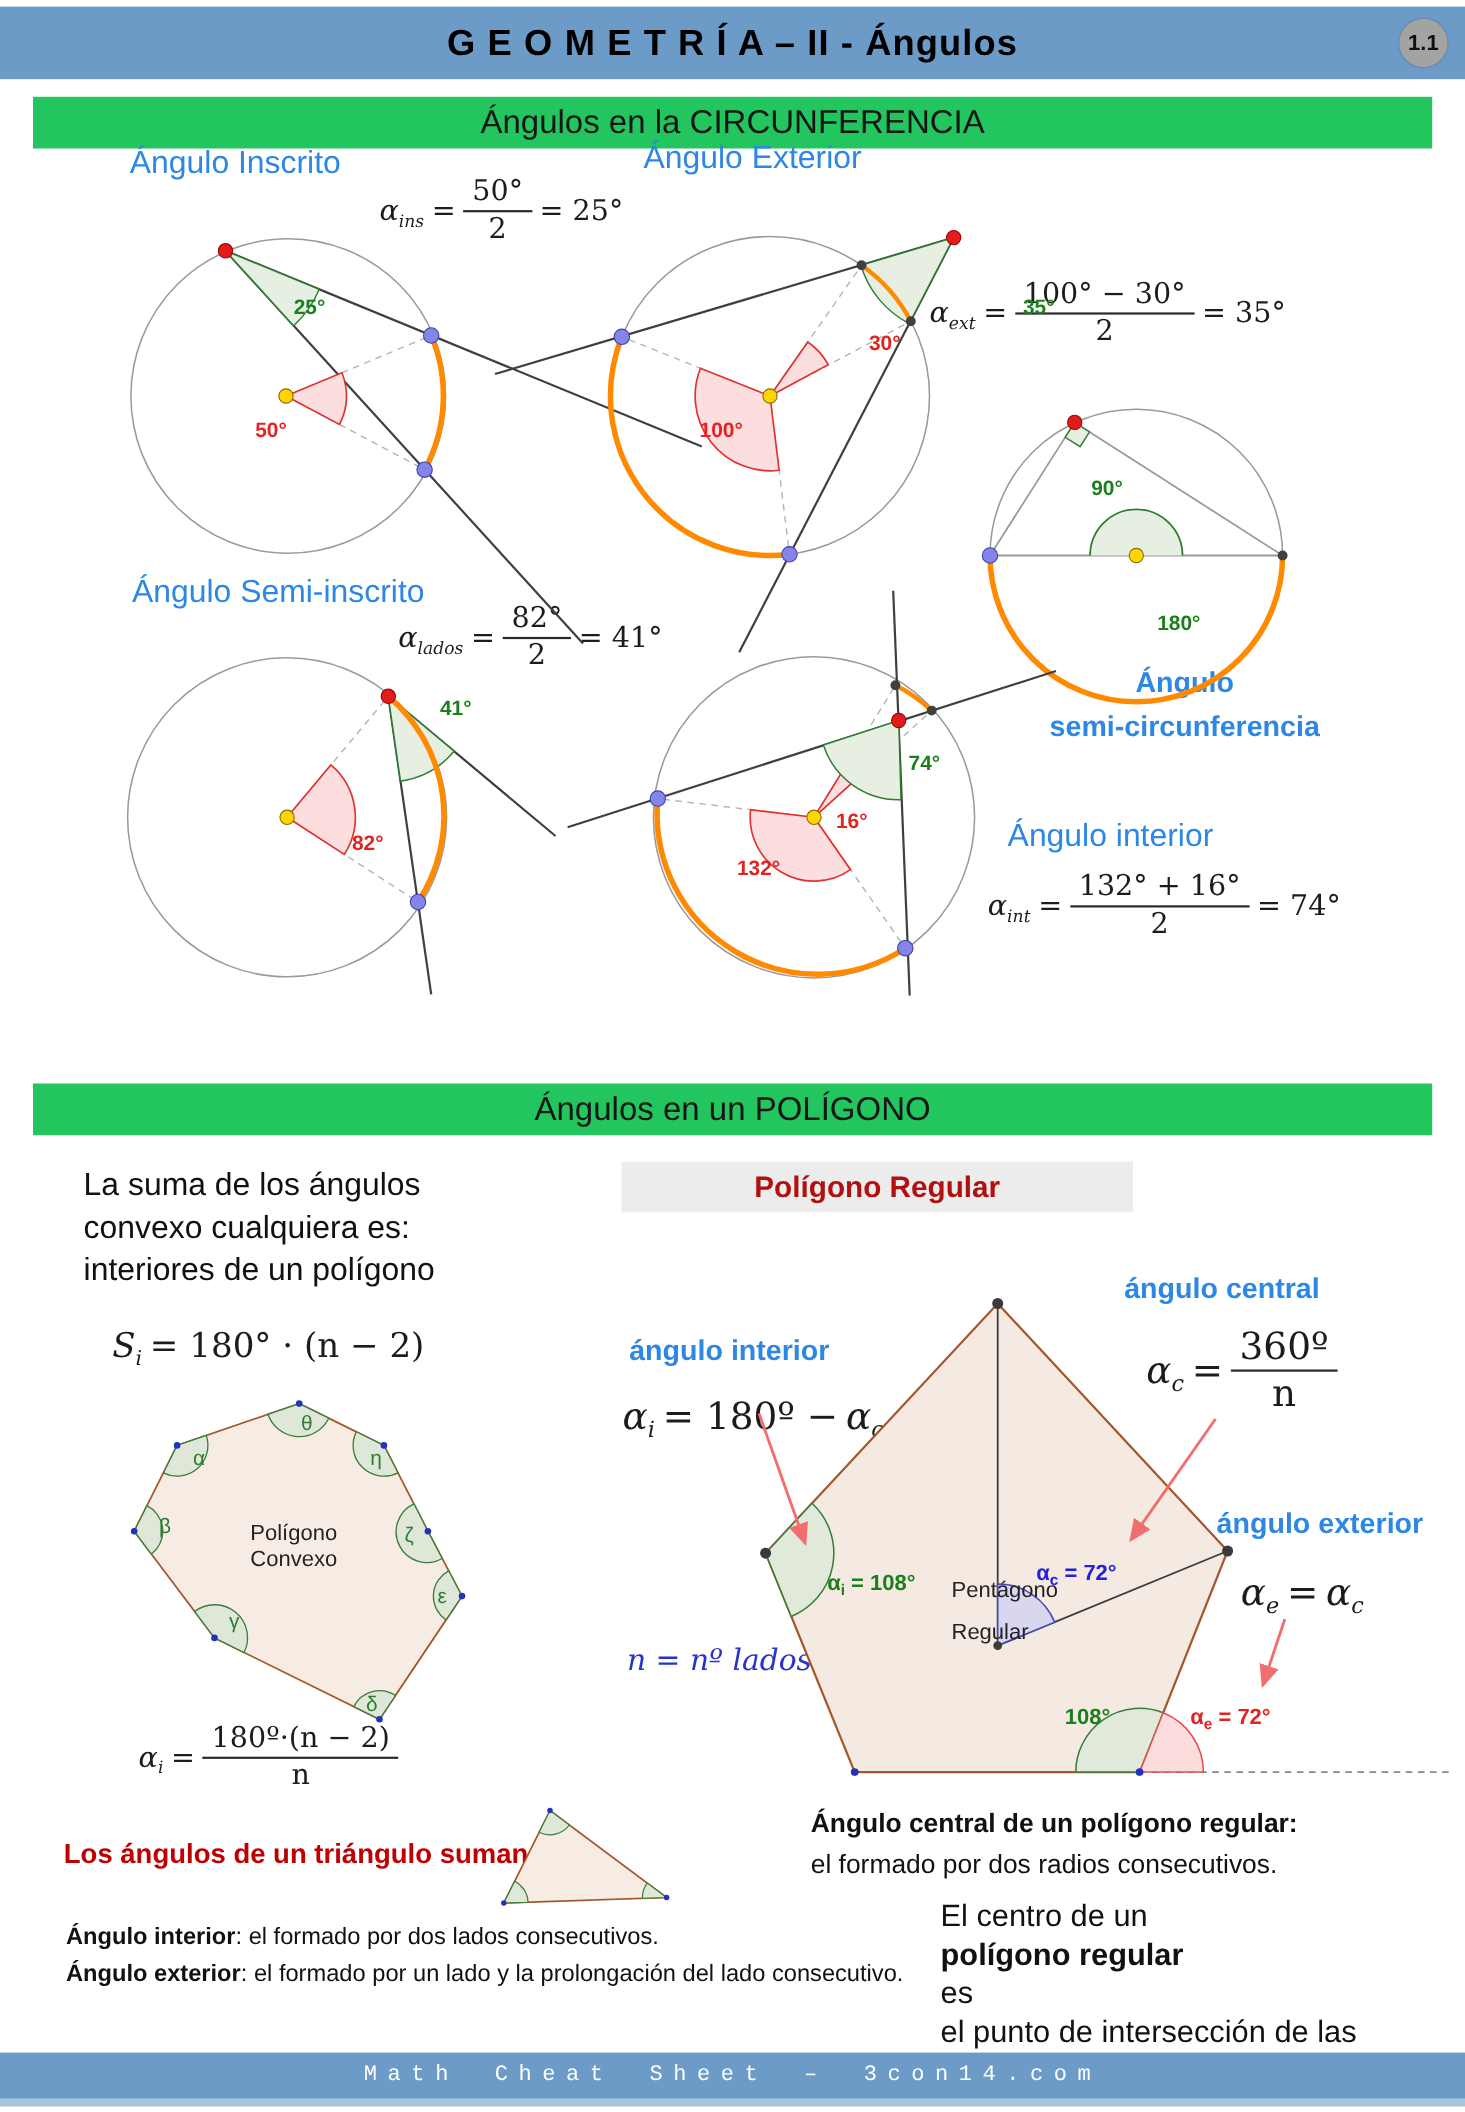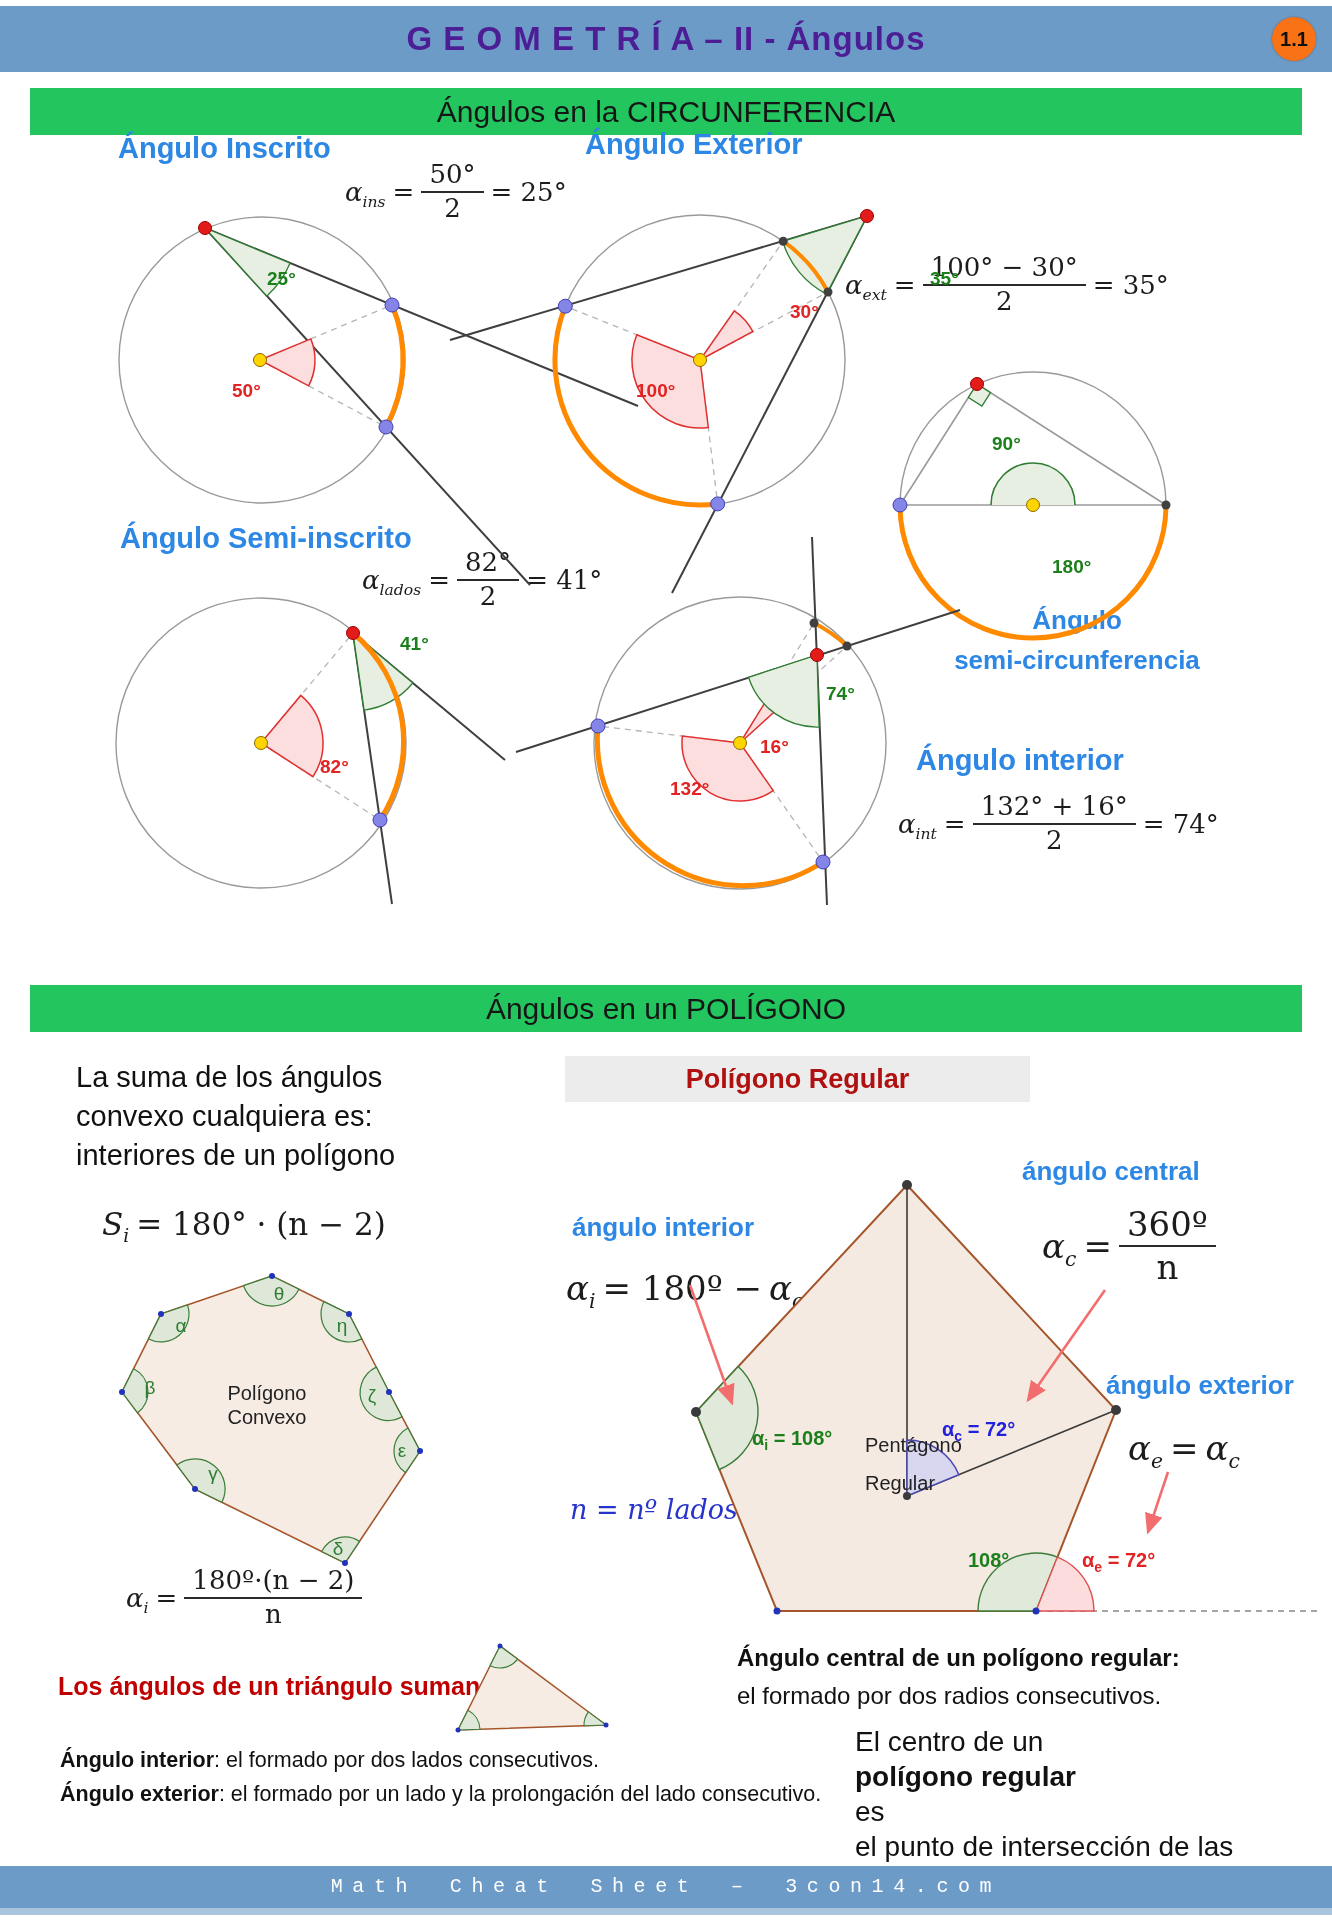--- a/index.html
+++ b/index.html
@@ -1,35 +1,35 @@
 <!DOCTYPE html>
 <html><head>
 <meta charset="utf-8">
 <style>
   html,body{margin:0;padding:0;background:#fff;}
   body{width:1332px;height:1920px;position:relative;overflow:hidden;
        font-family:"Liberation Sans",sans-serif;color:#111;}
   .abs{position:absolute;}
   
   .topbar{left:0;right:0;top:6px;height:66px;background:#6d9bc7;}
-  .topbar .ttl{width:100%;text-align:center;line-height:66px;color:#4c1d95;
+  .topbar .ttl{width:100%;text-align:center;line-height:66px;color:#000000;
       font-size:33px;font-weight:bold;letter-spacing:1px;}
   .badge{position:absolute;right:16px;top:11px;width:44px;height:44px;border-radius:50%;
-      background:#f97316;color:#101010;font-size:20px;font-weight:bold;text-align:center;
+      background:#a3a3a3;color:#101010;font-size:20px;font-weight:bold;text-align:center;
       line-height:44px;box-shadow:0 0 2px rgba(0,0,0,.35);}
   .footwrap{left:0;right:0;top:1866px;height:60px;}
   .footbar{height:42px;background:#6d9bc7;color:#fff;text-align:center;line-height:42px;
       font-size:20px;letter-spacing:.48em;word-spacing:.55em;font-family:"Liberation Mono","DejaVu Sans Mono",monospace;}
   .footstripe{height:7px;background:#a9c4dc;}
   
   .banner{left:30px;width:1272px;height:47px;background:#22c55e;text-align:center;
       line-height:47px;font-size:30px;color:#161616;}
   .graybar{background:#ececec;text-align:center;font-weight:bold;color:#b01010;font-size:27px;line-height:46px;}
   
-  .btitle{color:#2d87e4;font-size:29px;font-weight:700;white-space:nowrap;}
+  .btitle{color:#2d87e4;font-size:29px;font-weight:400;white-space:nowrap;}
   .blabel{color:#2d87e4;font-size:26px;font-weight:600;white-space:nowrap;}
   
   .formula{display:inline-flex;align-items:center;gap:7px;font-family:"DejaVu Serif","Liberation Serif",serif;
       font-size:26px;color:#1c1c1c;white-space:nowrap;}
   .formula .sym{font-style:italic;}
   .formula sub{font-size:.6em;font-style:italic;line-height:0;}
   .frac{display:inline-flex;flex-direction:column;align-items:center;line-height:1.15;}
   .frac .num{display:block;border-bottom:2px solid #2a2a2a;padding:0 8px 1px 8px;}
   .frac .den{display:block;padding-top:1px;}
   .f31{font-size:31px;} .f27{font-size:34px;}

